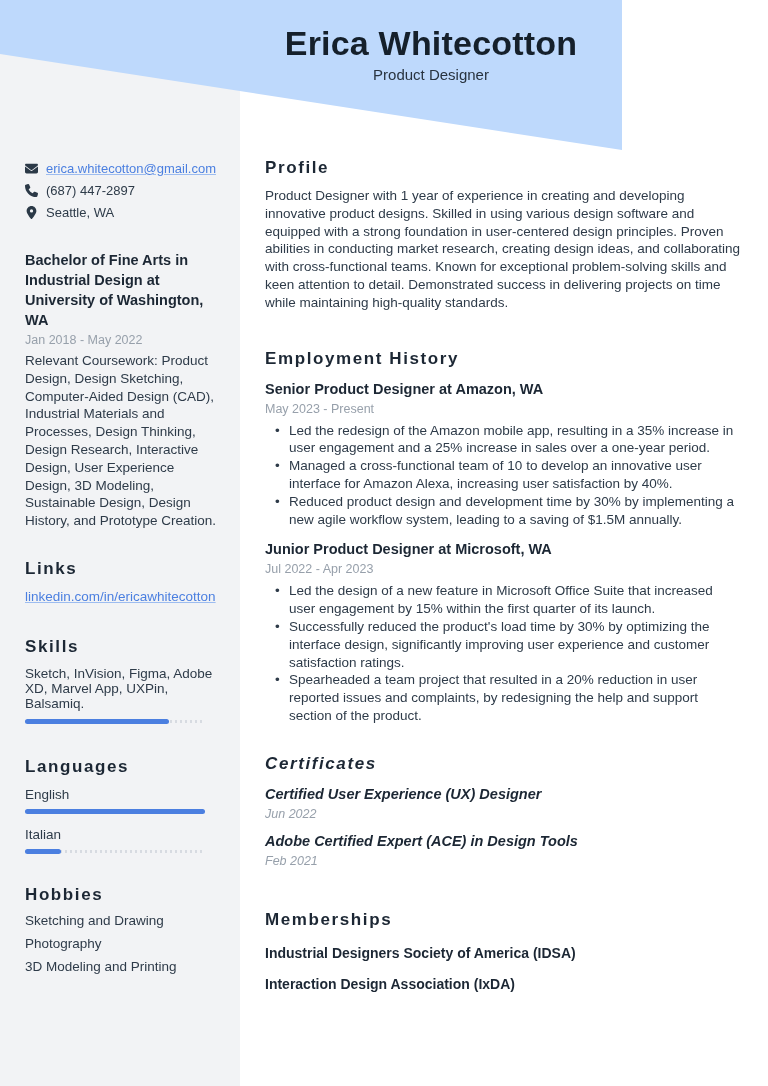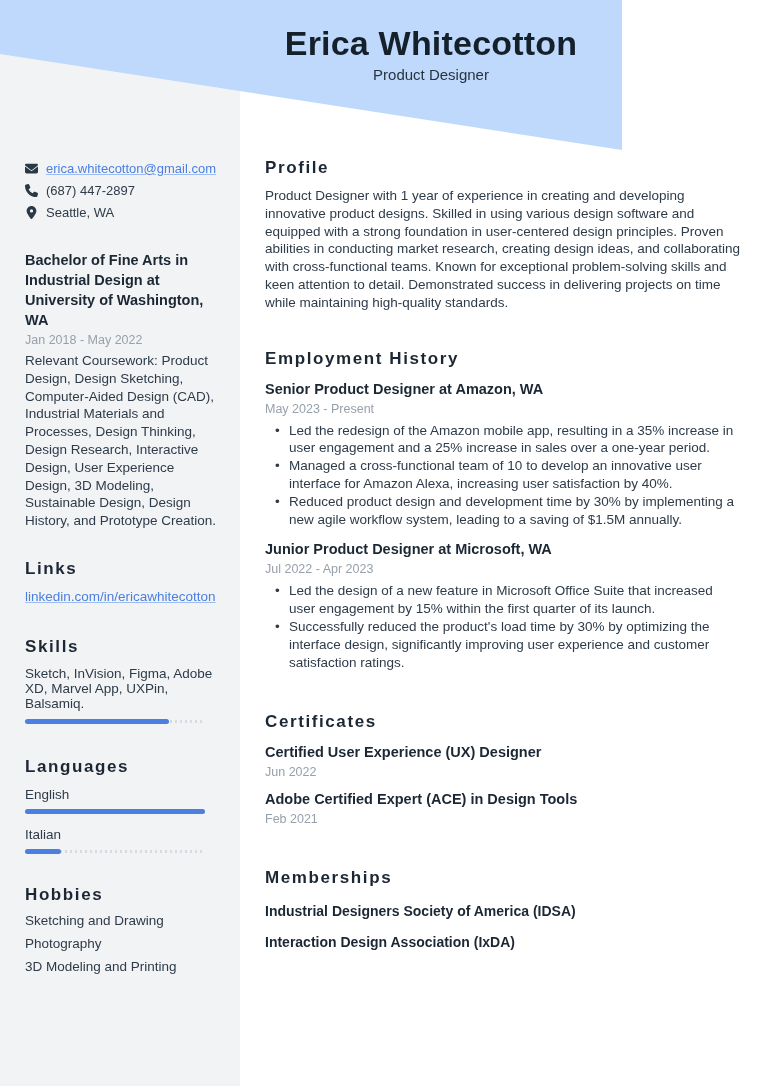--- a/index.html
+++ b/index.html
@@ -135,21 +135,21 @@
     left: 265px; top: 157px;
     width: 476px;
     color: #2e3b49;
   }
   .main-paragraph {
     margin-top: 8px;
     font-size: 13.5px;
     line-height: 17.8px;
   }
   .main-section { margin-top: 36px; }
-  .main-section.certs-sec { margin-top: 40px; }
+  .main-section.certs-sec { margin-top: 28px; font-style: italic; }
   .main-section.members-sec { margin-top: 40px; }
 
   .entry-title {
     margin-top: 10px;
     font-size: 14.5px;
     font-weight: 700;
     color: #1c2734;
     line-height: 19px;
   }
   .bullets {
@@ -287,20 +287,21 @@
           <li>Reduced product design and development time by 30% by implementing a new agile workflow system, leading to a saving of $1.5M annually.</li>
         </ul>
       </div>
 
       <div class="job">
         <div class="entry-title">Junior Product Designer at Microsoft, WA</div>
         <div class="date-muted">Jul 2022 - Apr 2023</div>
         <ul class="bullets">
           <li>Led the design of a new feature in Microsoft Office Suite that increased user engagement by 15% within the first quarter of its launch.</li>
           <li>Successfully reduced the product's load time by 30% by optimizing the interface design, significantly improving user experience and customer satisfaction ratings.</li>
+          <li>Spearheaded a team project that resulted in a 20% reduction in user reported issues and complaints, by redesigning the help and support section of the product.</li>
         </ul>
       </div>
     </div>
 
     <div class="main-section certs-sec">
       <div class="section-heading">Certificates</div>
       <div class="cert">
         <div class="entry-title">Certified User Experience (UX) Designer</div>
         <div class="date-muted">Jun 2022</div>
       </div>

